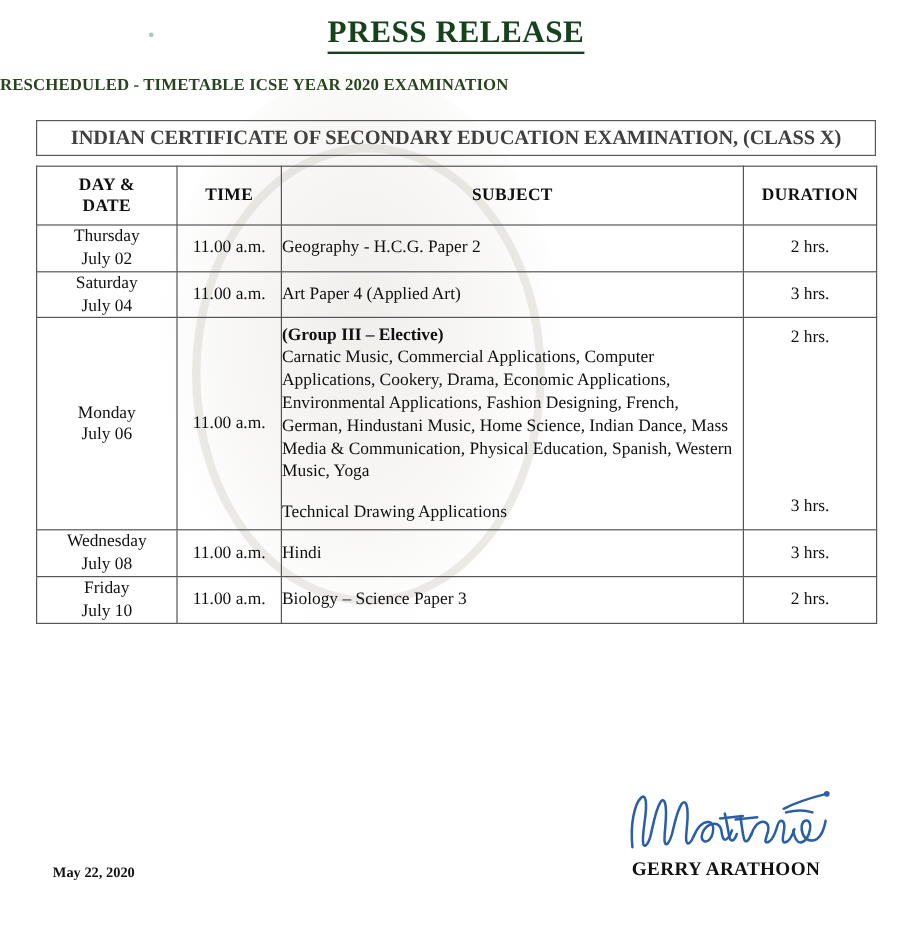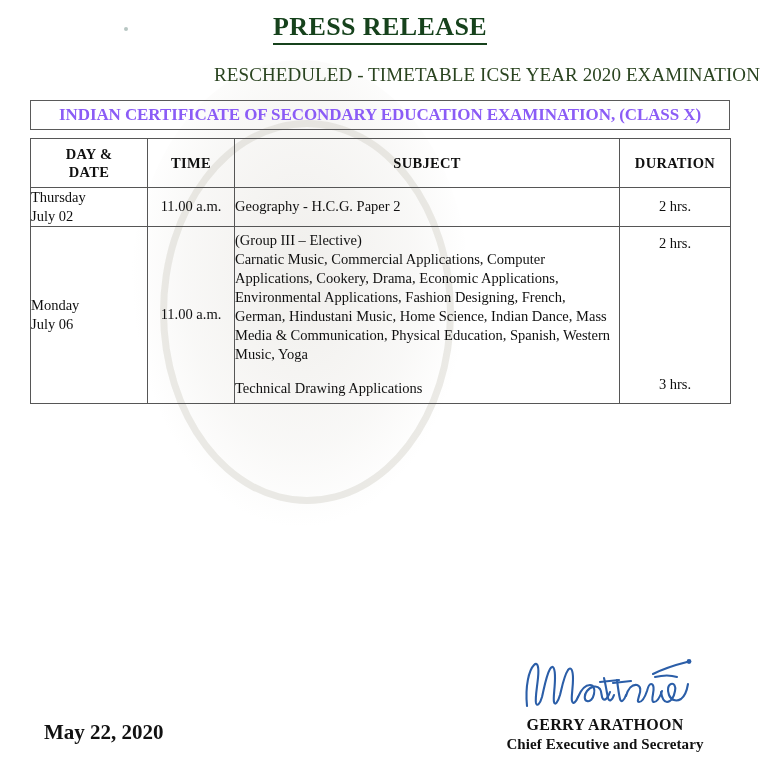--- a/index.html
+++ b/index.html
@@ -62,42 +62,42 @@
     letter-spacing: .4px;
     margin: 12px 0 0 0;
   }
   .title span {
     border-bottom: 2.5px solid #16421c;
     padding-bottom: 2px;
     text-align: center;
   }
 
   .subtitle {
-    text-align: right;
+    text-align: left;
     color: #2a4420;
-    font-weight: normal;
-    font-size: 19px;
+    font-weight: bold;
+    font-size: 14px;
     margin-top: 22px;
     letter-spacing: .1px;
   }
 
   .banner {
     position: absolute;
     left: 30px;
     top: 88px;
     width: 700px;
     height: 30px;
     box-sizing: border-box;
     border: 1.6px solid #5a5a5a;
     display: flex;
     align-items: center;
     justify-content: center;
   }
   .banner-text {
-    color: #8b5cf6;
+    color: #404040;
     font-weight: bold;
     font-size: 17px;
     letter-spacing: -0.1px;
     white-space: nowrap;
   }
 
   table.timetable {
     position: absolute;
     left: 30px;
     top: 126px;
@@ -122,21 +122,21 @@
     text-align: center;
     font-weight: bold;
     font-size: 14.5px;
     letter-spacing: .3px;
     height: 48px;
     padding: 4px 2px;
   }
   th.hd .l2 { display: block; line-height: 1.25; }
 
   td.day {
-    text-align: left;
+    text-align: center;
     line-height: 1.3;
     padding: 8px 2px;
   }
   td.day .l2 { display: block; }
   td.time {
     text-align: center;
     padding: 8px 2px;
   }
   td.subj {
     text-align: left;
@@ -148,21 +148,21 @@
     padding: 8px 2px;
   }
 
   
   td.subj-tall {
     padding: 8px 6px 6px 9px;
     line-height: 1.315;
     height: 176px;
     vertical-align: top;
   }
-  .grouphead { font-weight: normal; }
+  .grouphead { font-weight: bold; }
   .spacer { height: 15px; }
 
   td.dur-tall {
     height: 176px;
     padding: 0;
     vertical-align: top;
     position: relative;
   }
   .dur-top {
     position: absolute;
@@ -175,21 +175,21 @@
     bottom: 10px;
     left: 0; right: 0;
     text-align: center;
   }
 
   .footer-date {
     position: absolute;
     left: 44px;
     top: 708px;
     font-weight: bold;
-    font-size: 21px;
+    font-size: 12px;
     font-family: "Liberation Serif", "DejaVu Serif", serif;
     text-align: right;
   }
 
   .sign-block {
     position: absolute;
     left: 480px;
     top: 644px;
     width: 250px;
     text-align: center;
@@ -252,40 +252,67 @@
       <tr>
         <td class="day">
           <span class="l2">Thursday</span>
           <span class="l2">July 02</span>
         </td>
         <td class="time">11.00 a.m.</td>
         <td class="subj">Geography - H.C.G. Paper 2</td>
         <td class="dur">2 hrs.</td>
       </tr>
 
+      <tr>
+        <td class="day">
+          <span class="l2">Saturday</span>
+          <span class="l2">July 04</span>
+        </td>
+        <td class="time">11.00 a.m.</td>
+        <td class="subj">Art Paper 4 (Applied Art)</td>
+        <td class="dur">3 hrs.</td>
+      </tr>
 
       <tr>
         <td class="day">
           <span class="l2">Monday</span>
           <span class="l2">July 06</span>
         </td>
         <td class="time">11.00 a.m.</td>
         <td class="subj-tall">
           <div class="grouphead">(Group III – Elective)</div>
           <div>Carnatic Music, Commercial Applications, Computer Applications, Cookery, Drama, Economic Applications, Environmental Applications, Fashion Designing, French, German, Hindustani Music, Home Science, Indian Dance, Mass Media &amp; Communication, Physical Education, Spanish, Western Music, Yoga</div>
           <div class="spacer"></div>
           <div>Technical Drawing Applications</div>
         </td>
         <td class="dur-tall">
           <div class="dur-top">2 hrs.</div>
           <div class="dur-bot">3 hrs.</div>
         </td>
       </tr>
 
-
+      <tr>
+        <td class="day">
+          <span class="l2">Wednesday</span>
+          <span class="l2">July 08</span>
+        </td>
+        <td class="time">11.00 a.m.</td>
+        <td class="subj">Hindi</td>
+        <td class="dur">3 hrs.</td>
+      </tr>
+
+      <tr>
+        <td class="day">
+          <span class="l2">Friday</span>
+          <span class="l2">July 10</span>
+        </td>
+        <td class="time">11.00 a.m.</td>
+        <td class="subj">Biology – Science Paper 3</td>
+        <td class="dur">2 hrs.</td>
+      </tr>
 
 
     </tbody>
   </table>
 
   <div class="footer-date">May 22, 2020</div>
 
   <div class="sign-block">
     <div class="signature">
       <svg width="200" height="54" viewBox="0 0 200 54" fill="none">
@@ -298,16 +325,15 @@
           <path d="M108 27 L126 25"></path>
           <path d="M121 40 C123 33 127 28 132 29 C136 30 136 35 134 40 C133 44 132 46 134 46 C137 46 140 41 142 35 C143 31 144 28 146 28 C149 28 149 33 148 38 C147 43 147 46 149 46 C152 46 155 41 157 35"></path>
           <path d="M156 36 C157 42 159 46 162 46 C166 46 169 41 170 35 C171 30 169 27 166 28 C163 29 162 34 164 39 C166 44 171 46 176 43 C180 40 182 34 183 28"></path>
           <path d="M148 18 C158 13 170 9 182 6"></path>
           <circle cx="184" cy="5.5" r="2.4" fill="#2b5ea8" stroke="none"></circle>
           <path d="M150 21 C158 19 166 19 172 21"></path>
         </g>
       </svg>
     </div>
     <div class="sign-name">GERRY ARATHOON</div>
-    <div class="sign-role">Chief Executive and Secretary</div>
   </div>
 
 </div>
 
 </body></html>

